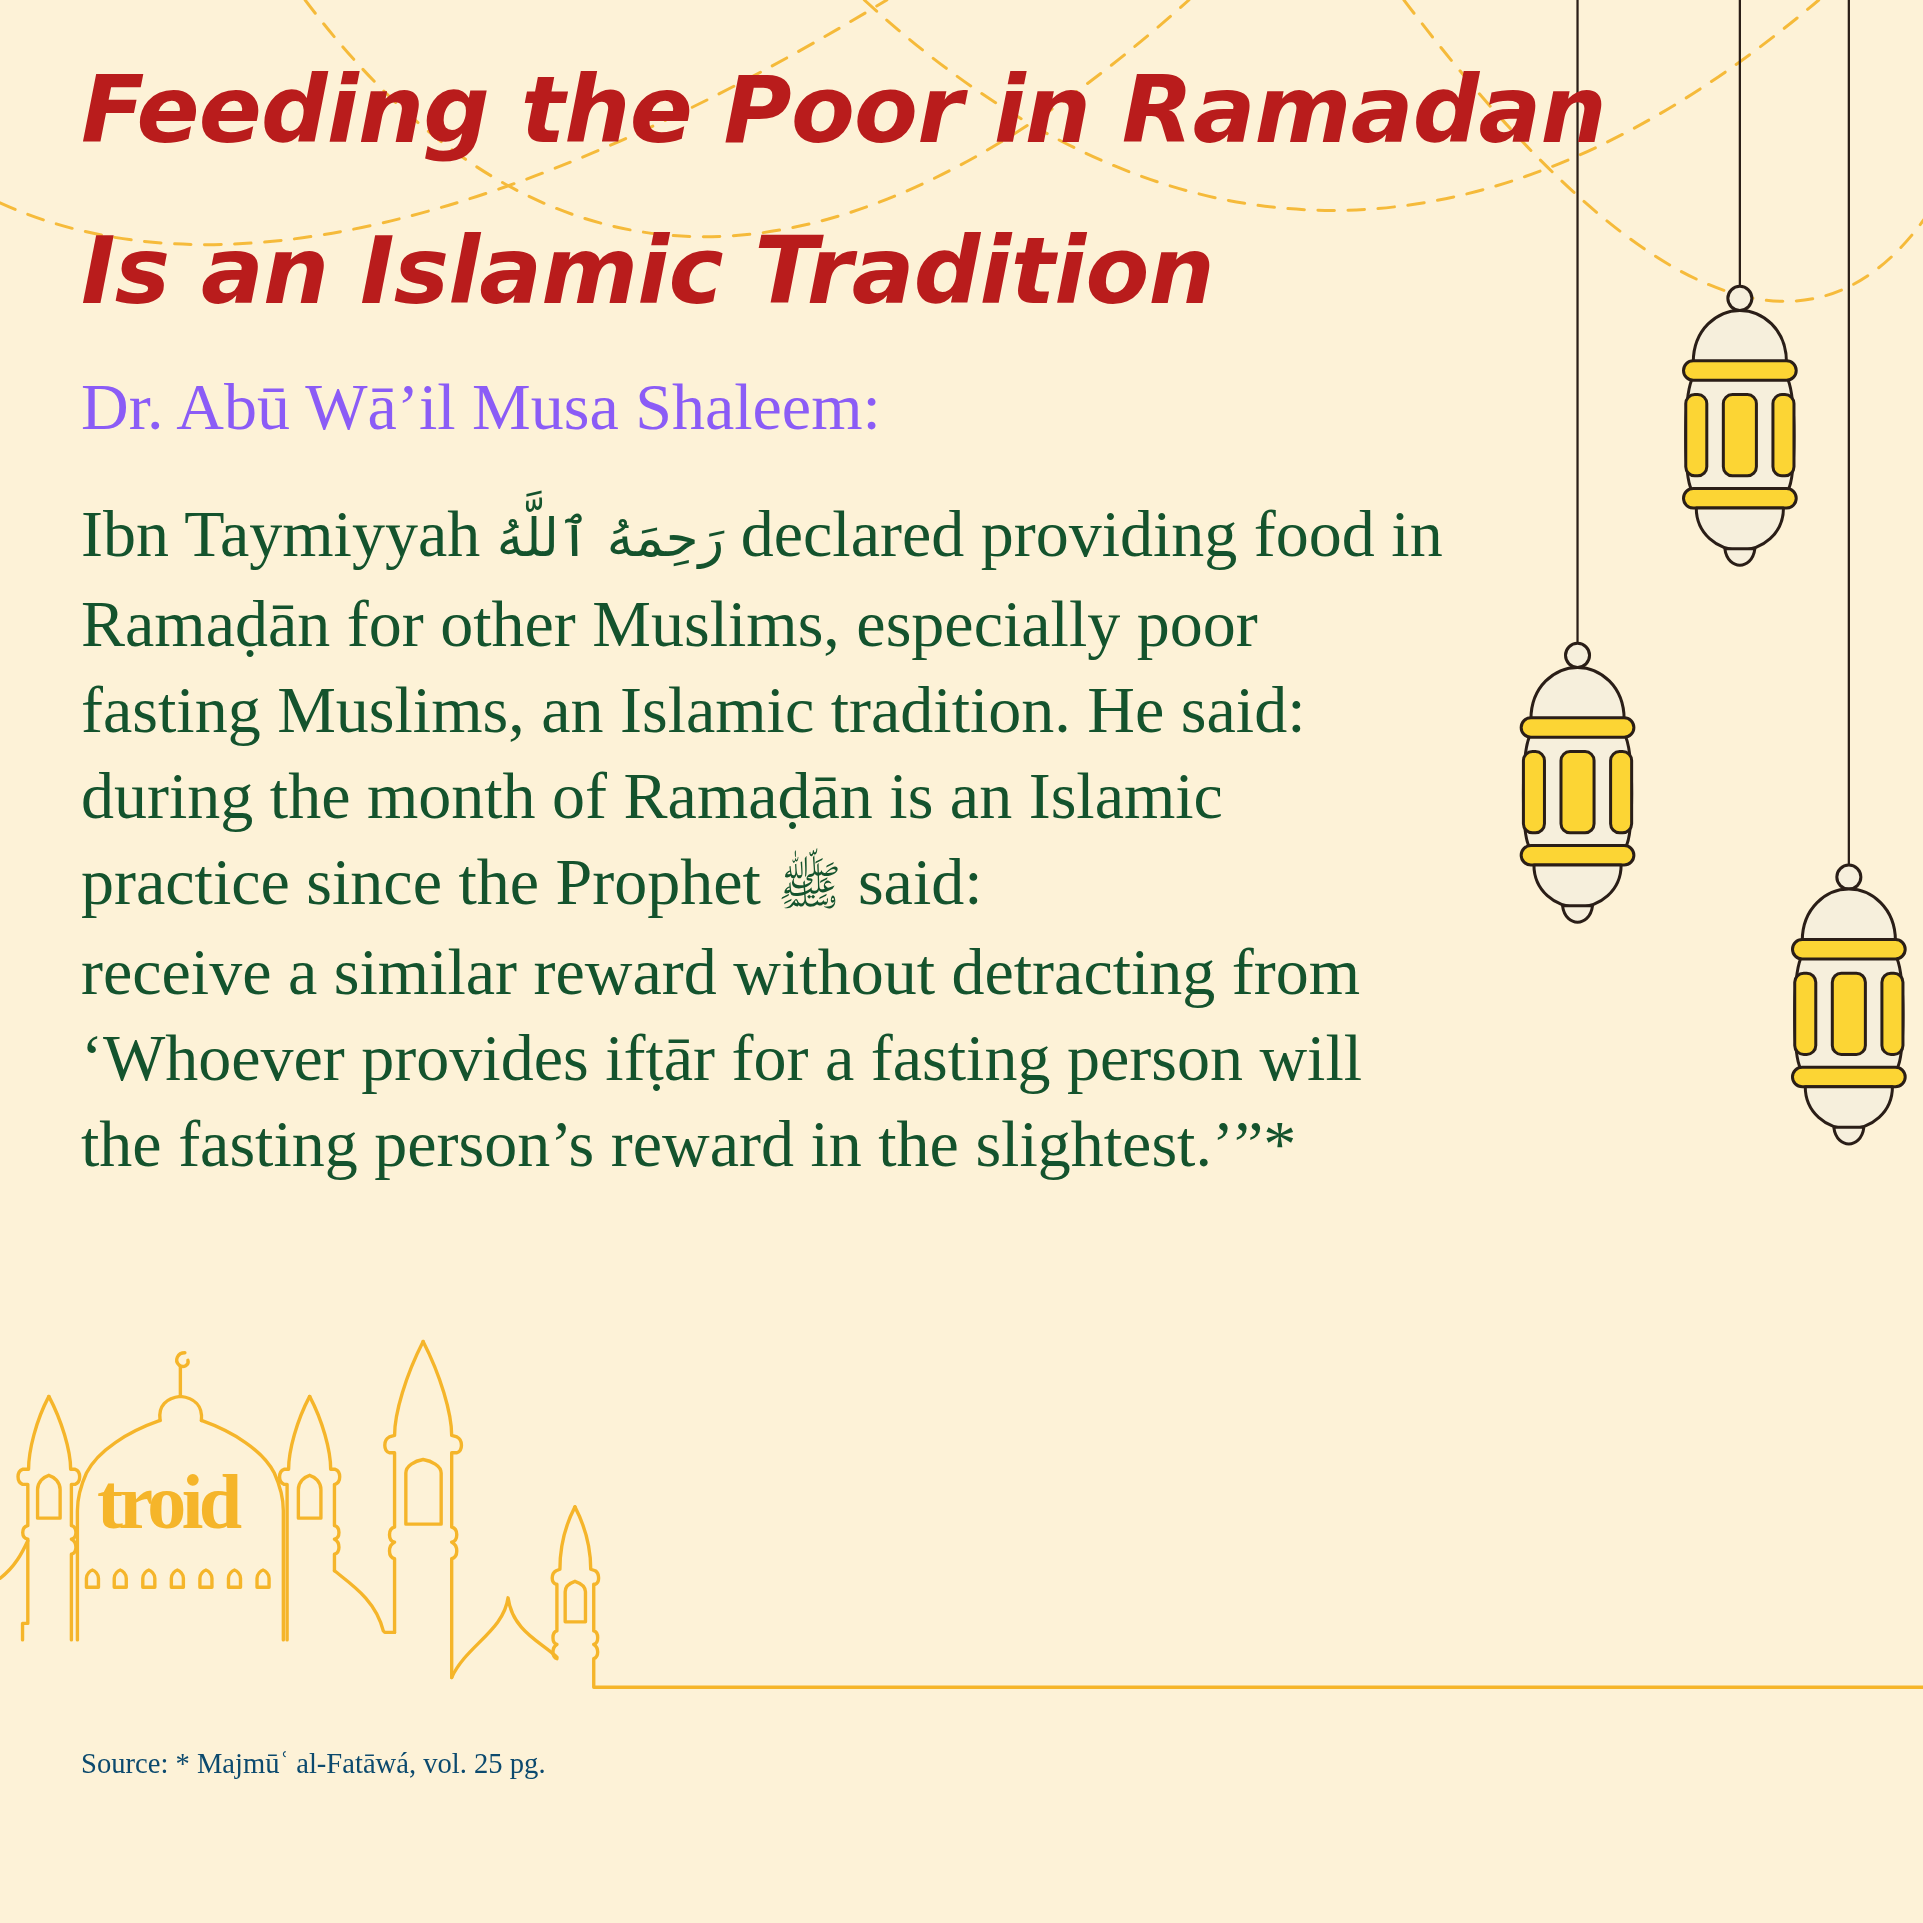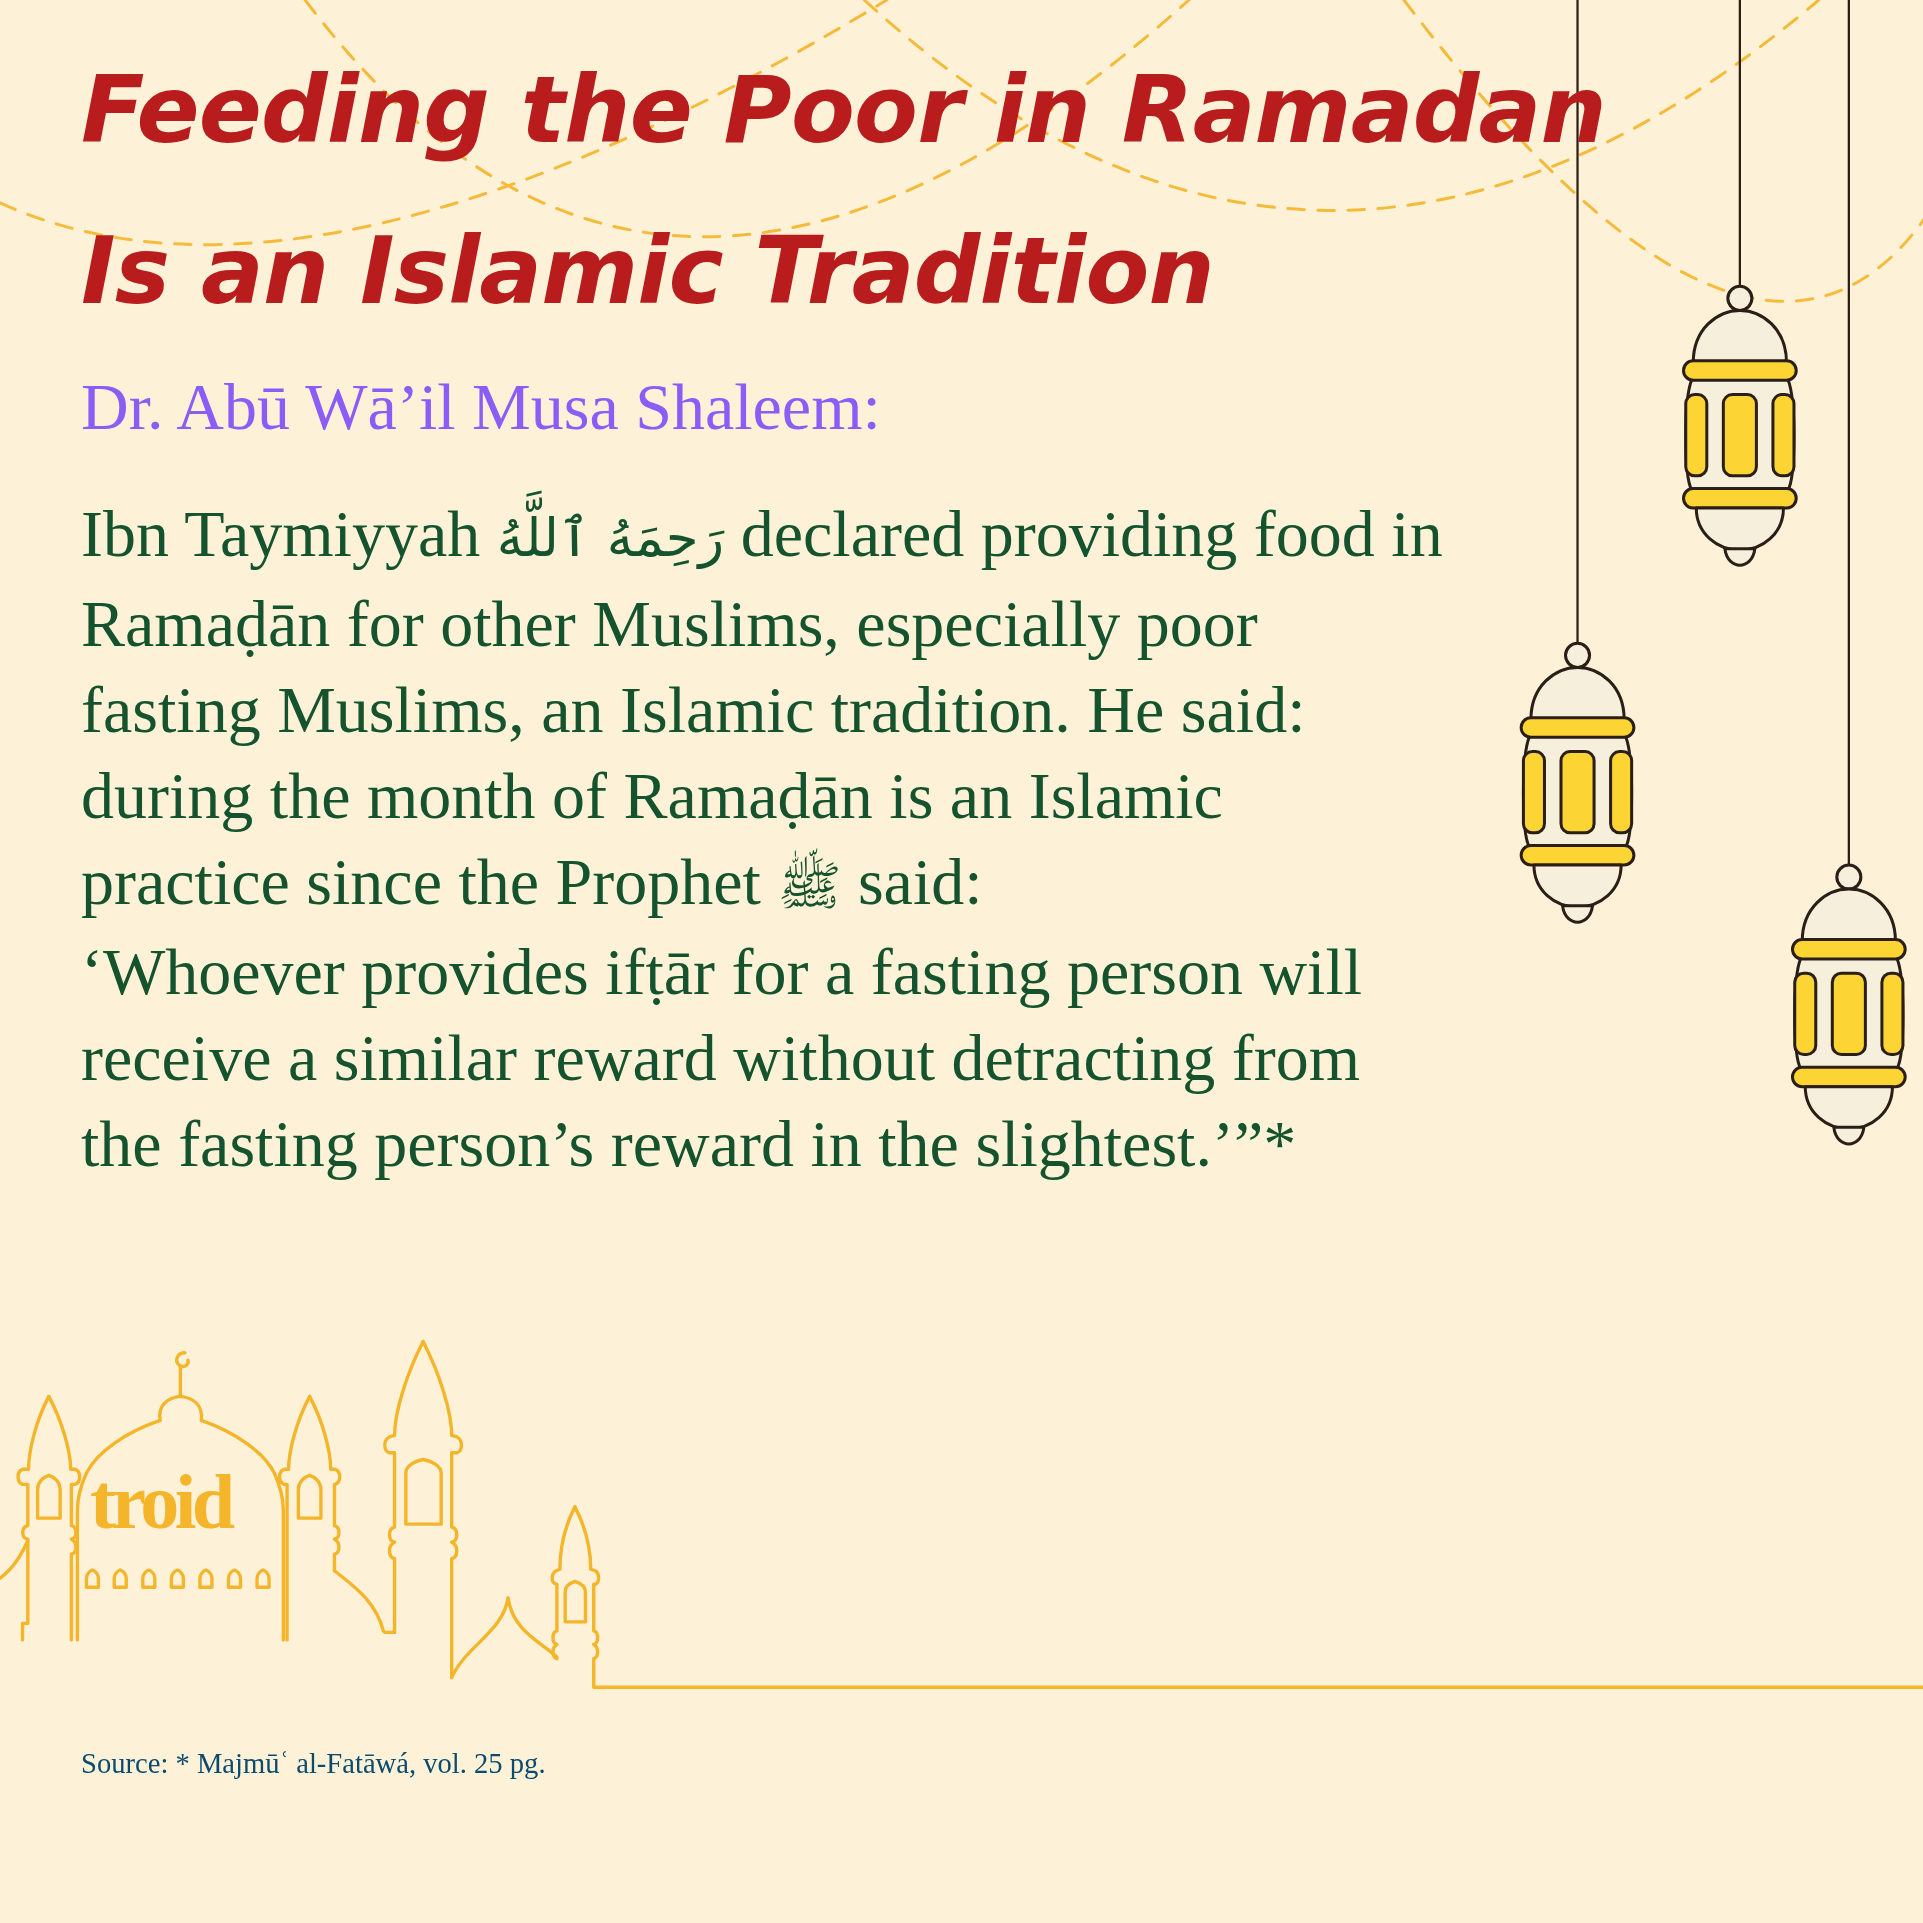--- a/index.html
+++ b/index.html
@@ -21,21 +21,21 @@
     position: absolute; left: 81px; top: 491px; width: 1428px; margin: 0;
     font-family: "Liberation Serif", serif; font-size: 66px; line-height: 86px; color: #14532d;
   }
   .body-text .line { display: block; white-space: nowrap; }
   .honorific { font-family: "DejaVu Sans", sans-serif; font-size: 53px; }
   .source {
     position: absolute; left: 81px; top: 1748px; margin: 0;
     font-family: "Liberation Serif", serif; font-size: 28.6px; color: #0c4a6e; white-space: nowrap;
   }
   .logo {
-    position: absolute; left: 90px; top: 1464px; margin: 0;
+    position: absolute; left: 97px; top: 1464px; margin: 0;
     font-family: "Liberation Serif", serif; font-weight: bold; font-size: 78px;
     letter-spacing: -4.5px; color: #f5b52a; line-height: 75px;
   }
 </style>
 </head>
 <body>
 
 <svg class="layer" viewBox="0 0 2560 2560" xmlns="http://www.w3.org/2000/svg">
   <g fill="none" stroke="#f5b52a" stroke-width="4" stroke-dasharray="22 18" stroke-linecap="round" opacity="0.9">
     <path d="M 0 270 Q 420 460 1180 0"></path>
@@ -133,19 +133,19 @@
 </h1>
 
 <p class="author">Dr. Abū Wā’il Musa Shaleem:</p>
 
 <p class="body-text">
   <span class="line"><span>Ibn Taymiyyah </span><span class="honorific">رَحِمَهُ ٱللَّهُ</span><span> declared providing food in</span></span>
   <span class="line">Ramaḍān for other Muslims, especially poor</span>
   <span class="line">fasting Muslims, an Islamic tradition. He said:</span>
   <span class="line">during the month of Ramaḍān is an Islamic</span>
   <span class="line"><span>practice since the Prophet </span><span class="honorific">ﷺ</span><span> said:</span></span>
+  <span class="line">receive a similar reward without detracting from</span>
   <span class="line">‘Whoever provides ifṭār for a fasting person will</span>
-  <span class="line">receive a similar reward without detracting from</span>
   <span class="line">the fasting person’s reward in the slightest.’”*</span>
 </p>
 
 <p class="source">Source: * Majmūʿ al-Fatāwá, vol. 25 pg.</p>
 
 
 </body></html>

